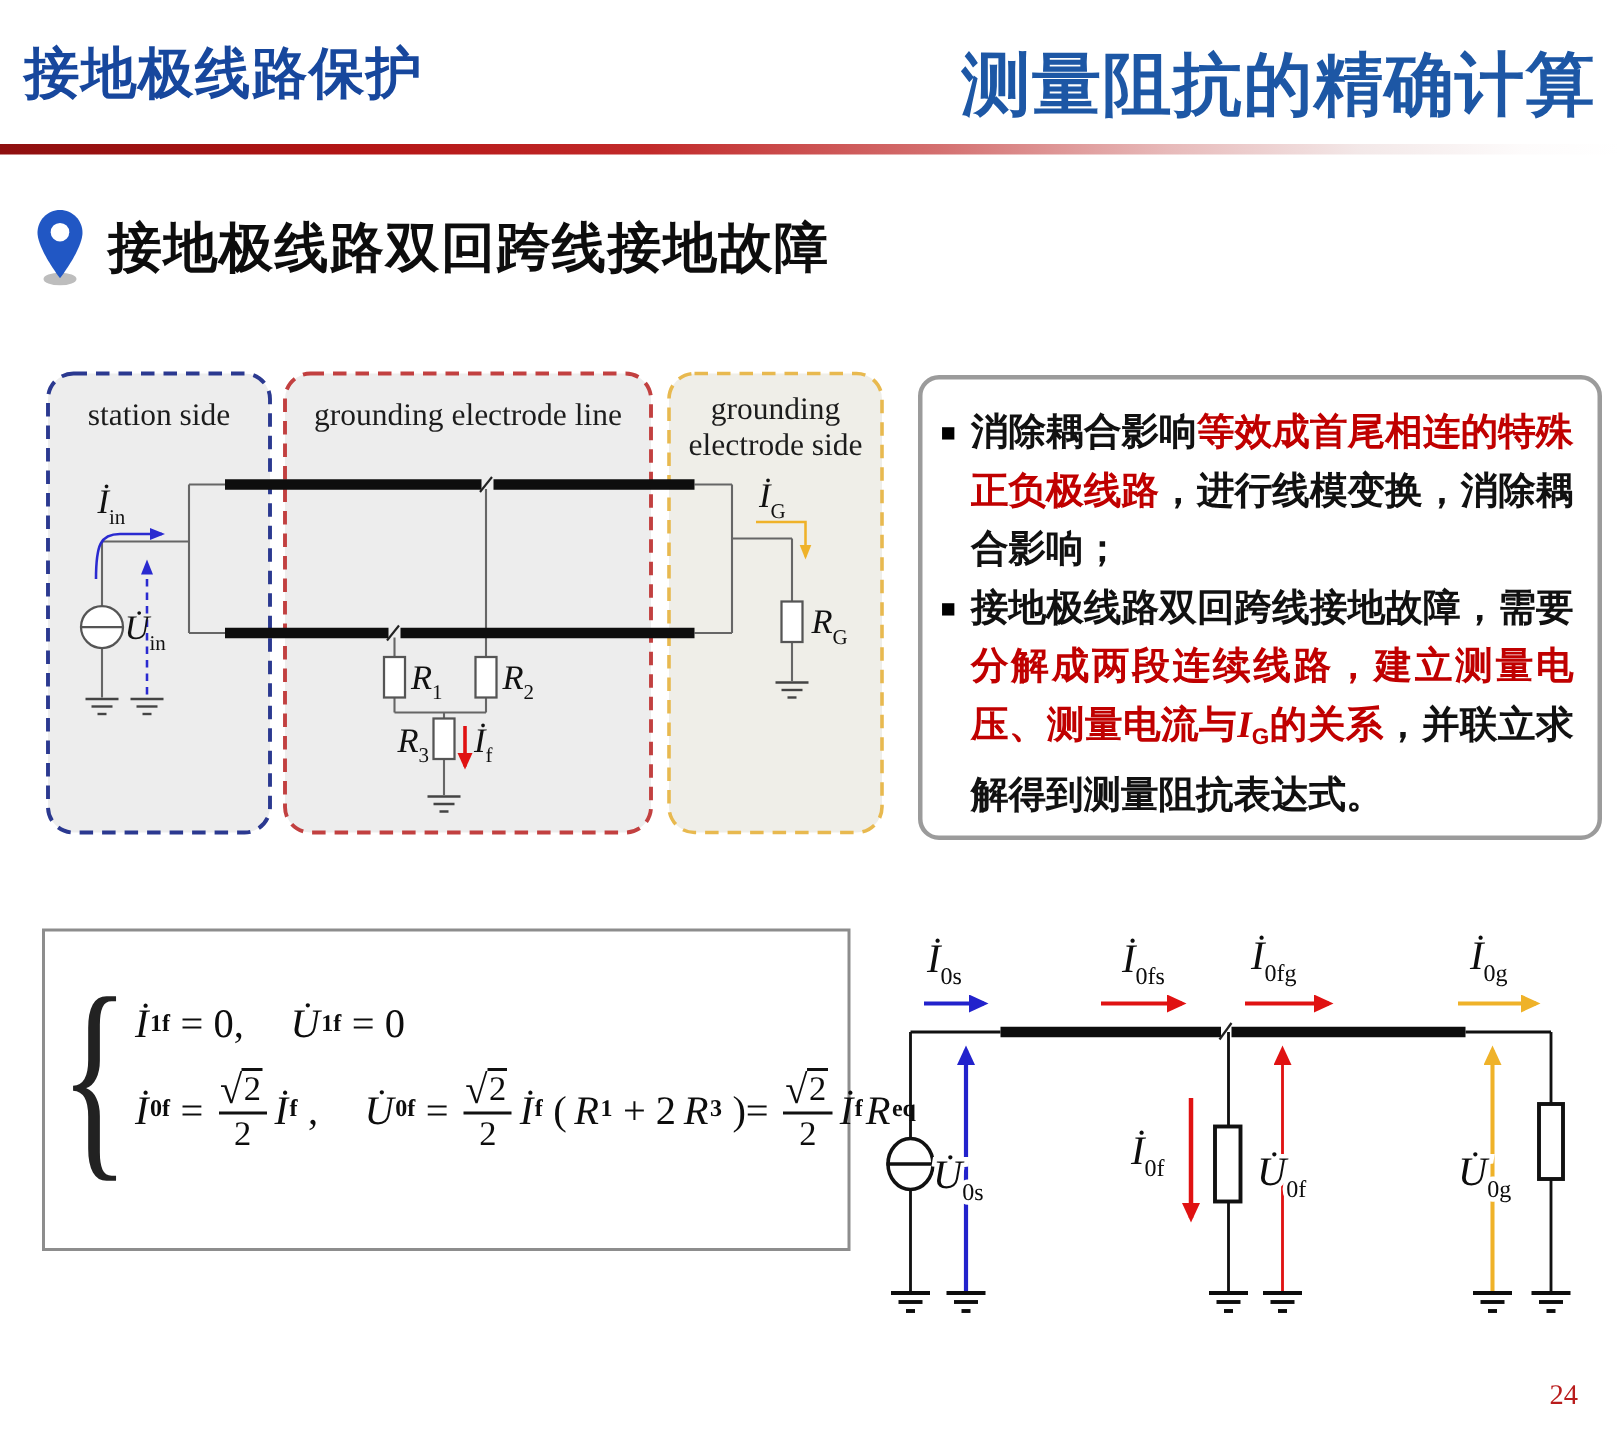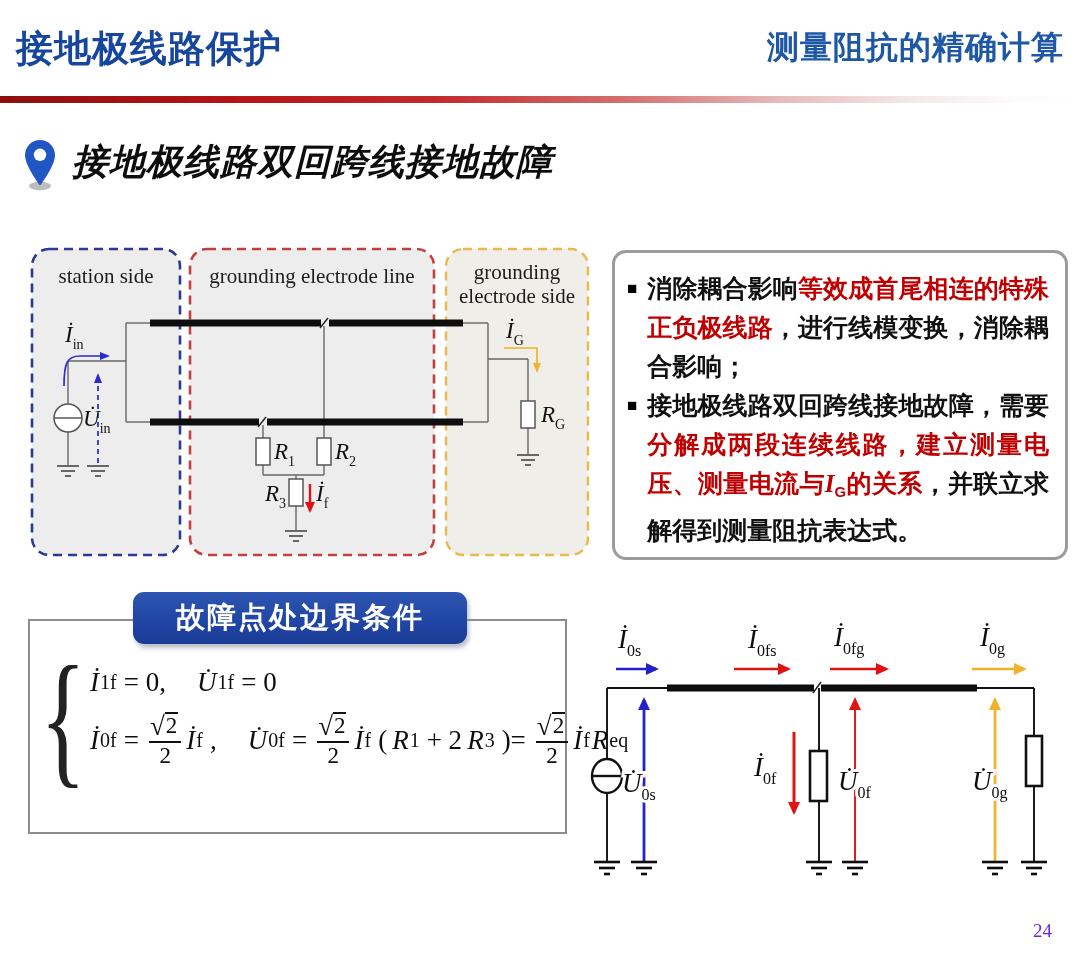--- a/index.html
+++ b/index.html
@@ -1,26 +1,26 @@
 <!DOCTYPE html>
 <html><head>
 <meta charset="utf-8">
 <style>
   html,body{margin:0;padding:0;}
   body{width:1080px;height:962px;background:#fff;font-family:"Liberation Sans",sans-serif;position:relative;overflow:hidden;}
   .slide{position:absolute;inset:0;background:#fff;}
 
   
   .hdr-left{position:absolute;left:16px;top:24px;font-size:37px;font-weight:900;color:#17479d;letter-spacing:1px;white-space:nowrap;}
-  .hdr-right{position:absolute;right:16px;top:26px;font-size:32px;font-weight:900;color:#1d57a5;letter-spacing:1px;white-space:nowrap;}
+  .hdr-right{position:absolute;right:16px;top:26px;font-size:46px;font-weight:900;color:#1d57a5;letter-spacing:1px;white-space:nowrap;}
   .red-rule{position:absolute;left:0;top:96px;width:1080px;height:7px;
     background:linear-gradient(90deg,#8e0f0f 0%,#b41515 22%,#c22a2a 40%,#d47070 58%,#e7b9b9 72%,#f3e8e8 84%,#fdfbfb 94%,#fff 100%);}
 
   
-  .section{position:absolute;left:22px;top:138px;display:flex;align-items:flex-start;gap:14px;font-style:italic;}
+  .section{position:absolute;left:22px;top:138px;display:flex;align-items:center;gap:14px;}
   .pin{width:36px;height:54px;flex:0 0 auto;}
   .sec-title{font-size:36px;font-weight:900;color:#0d0d0d;letter-spacing:1px;white-space:nowrap;}
 
   
   .fig1{position:absolute;left:20px;top:237px;width:580px;height:330px;}
   .fig2{position:absolute;left:562px;top:592px;width:520px;height:330px;}
   .zone{font-family:"Liberation Serif",serif;font-size:21px;fill:#1c1c1c;text-anchor:middle;}
   .lbl{font-family:"Liberation Serif",serif;font-style:italic;font-size:23px;fill:#111;}
   .lbl .sub,.lbl2 .sub{font-size:14px;font-style:normal;}
   .lbl2{font-family:"Liberation Serif",serif;font-style:italic;font-size:27px;fill:#0d0d0d;}
@@ -39,30 +39,30 @@
   
   .bc-head{position:absolute;left:133px;top:592px;width:334px;height:52px;z-index:3;border-radius:11px;
     background:linear-gradient(180deg,#2e55b2 0%,#2146a5 55%,#1a3c96 100%);
     box-shadow:2px 4px 4px rgba(130,140,160,.55);
     display:flex;align-items:center;justify-content:center;color:#fff;font-size:29px;font-weight:800;letter-spacing:2px;}
   .bc-box{position:absolute;left:28px;top:619px;width:539px;height:215px;box-sizing:border-box;border:2px solid #8d8d8d;background:#fff;z-index:1;}
   .feq{position:absolute;left:10px;top:46px;display:flex;align-items:center;}
   .brace{font-family:"Liberation Serif",serif;font-size:96px;font-weight:400;color:#222;transform:scaleY(1.55);line-height:1;margin-right:4px;}
   .feq-col{display:flex;flex-direction:column;gap:14px;}
   .fl{display:flex;align-items:center;font-family:"Liberation Serif",serif;font-style:italic;font-size:27px;color:#0d0d0d;white-space:nowrap;}
-  .fl sub{font-size:20px;font-style:normal;vertical-align:-7px;margin:0 2px 0 1px;}
+  .fl sub{font-size:16px;font-style:normal;vertical-align:-7px;margin:0 2px 0 1px;font-weight:bold;}
   .op{font-style:normal;margin:0 5px;}
   .gap{display:inline-block;width:26px;}
   .frac{display:inline-flex;flex-direction:column;align-items:center;font-style:normal;margin:0 5px;line-height:1.05;}
   .frac .num{display:flex;align-items:flex-start;border-bottom:2px solid #111;padding:0 3px 1px 1px;}
   .rad{font-size:27px;font-style:normal;}
   .radnum{border-top:2px solid #111;font-size:23px;padding:0 1px;}
   .frac .den{font-size:23px;padding-top:1px;}
 
-  .page-num{position:absolute;right:28px;top:920px;font-family:"Liberation Serif",serif;font-size:19px;color:#6d28d9;}
+  .page-num{position:absolute;right:28px;top:920px;font-family:"Liberation Serif",serif;font-size:19px;color:#b91c1c;}
 </style>
 </head>
 <body>
 
 <div class="slide">
 
   <div class="hdr-left">接地极线路保护</div>
   <div class="hdr-right">测量阻抗的精确计算</div>
   <div class="red-rule"></div>
 
@@ -168,21 +168,20 @@
     <div class="note-item">
       <span class="sq">■</span>
       <span><span>消除耦合影响</span><span class="rd">等效成首尾相连的特殊正负极线路</span><span>，进行线模变换，消除耦合影响；</span></span>
     </div>
     <div class="note-item">
       <span class="sq">■</span>
       <span><span>接地极线路双回跨线接地故障，需要</span><span class="rd">分解成两段连续线路，建立测量电压、测量电流与</span><span class="rd-var">I</span><span class="rd-sub">G</span><span class="rd">的关系</span><span>，并联立求解得到测量阻抗表达式。</span></span>
     </div>
   </div>
 
-  <div class="bc-head">故障点处边界条件</div>
   <div class="bc-box">
     <div class="feq">
       <span class="brace">{</span>
       <div class="feq-col">
         <div class="fl">
           <span>İ</span>
             <sub>1f</sub>
           <span class="op">= 0,</span>
             <span class="gap"></span>
           <span>U̇</span>

